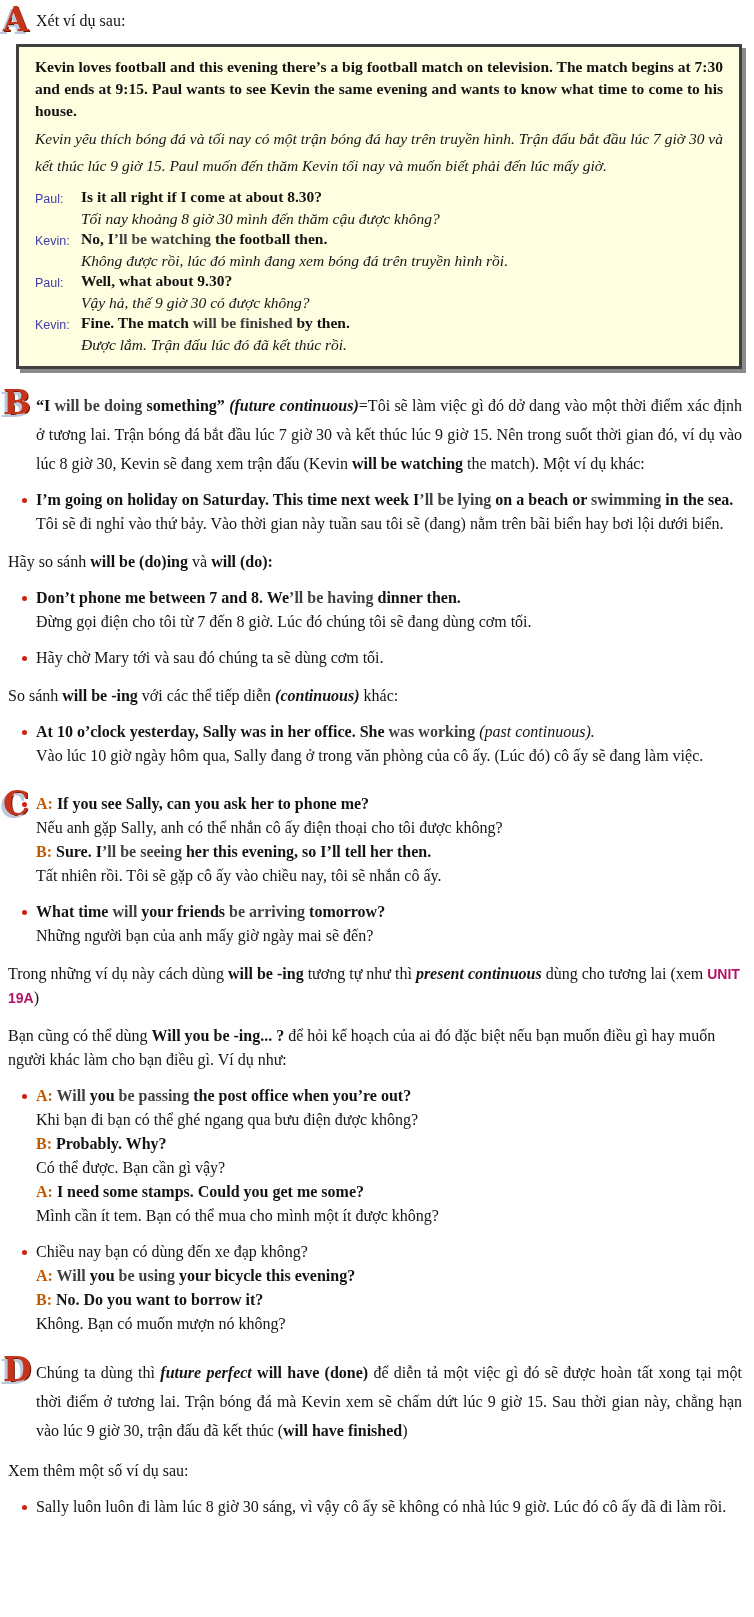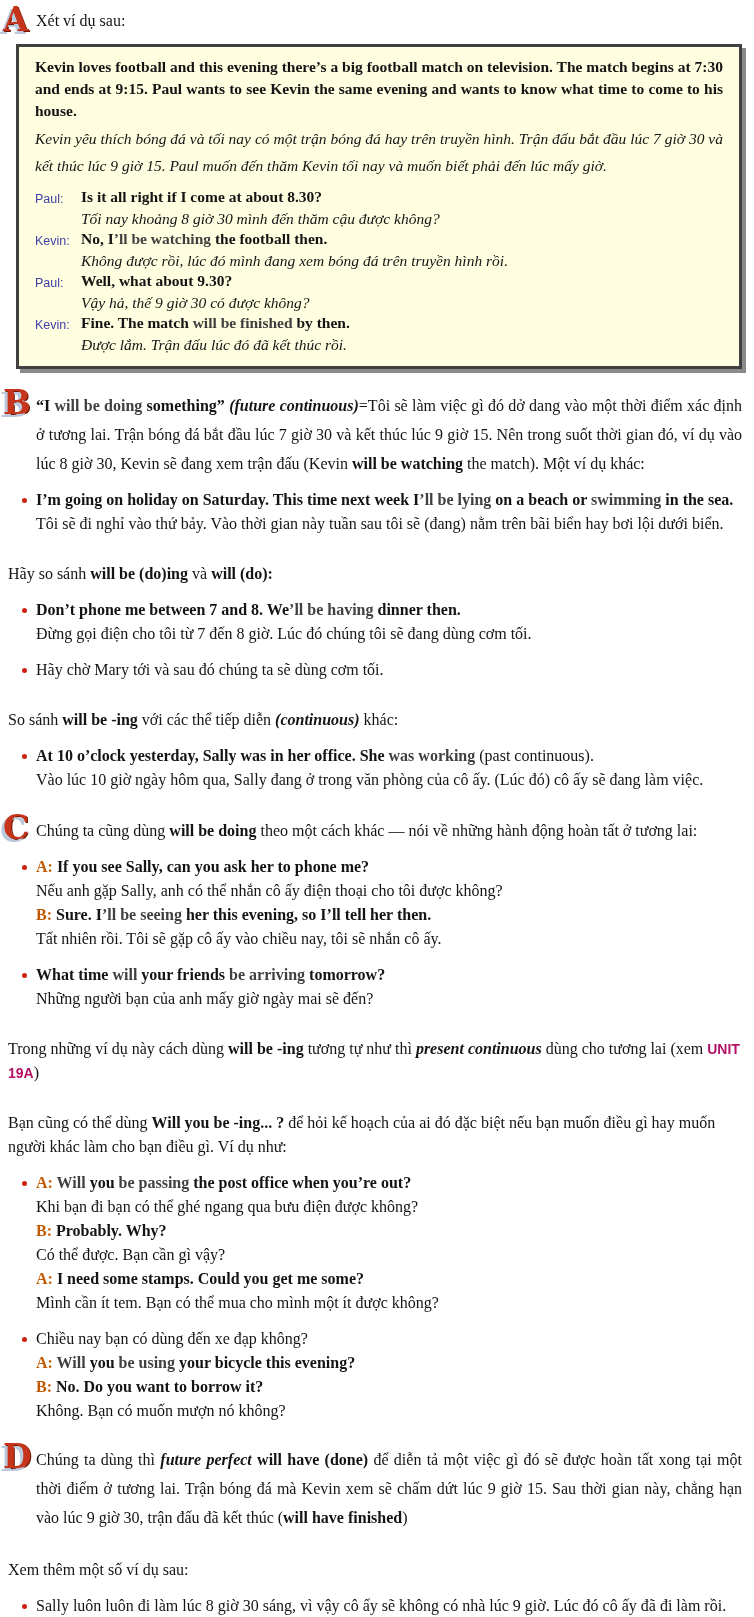--- a/index.html
+++ b/index.html
@@ -18,34 +18,34 @@
   .letter{
     position:absolute;left:3px;top:-5px;
     font-family:"DejaVu Serif",serif;
     font-size:33px;font-weight:bold;line-height:1;
     color:#c5341b;
     text-shadow:-3px 3px 0 #b9c8da, 1px 1px 0 #6d1600;
   }
   .para{margin:0 0 10px 0;}
   .lead{line-height:29px;text-align:justify;}
   .intro{line-height:26px;}
-  .pl{margin:26px 0 12px -28px;line-height:24px;}
+  .pl{margin:14px 0 12px -28px;line-height:24px;}
   .item{position:relative;margin:0 0 12px 0;}
   .ln{line-height:24px;text-align:justify;}
   .dot{
     position:absolute;left:-14px;top:10px;
     width:5px;height:5px;border-radius:50%;
     background:#cc2211;
   }
   
   .s-r{}
   .s-b{font-weight:bold;}
   .s-i{font-style:italic;}
   .s-bi{font-weight:bold;font-style:italic;}
-  .s-ir{}
+  .s-ir{font-style:italic;}
   .s-bl{font-weight:bold;color:#404040;}
   .s-ab{font-weight:bold;color:#c05a00;}
   .s-un{font-weight:bold;color:#b41166;font-family:"Liberation Sans","DejaVu Sans",sans-serif;font-size:14px;}
   
   .example-box{
     margin:8px 0 22px -20px;
     border:3px solid #404040;
     background:#fffee0;
     box-shadow:4px 4px 0 #8a8a8a;
     padding:9px 16px 11px 16px;
@@ -126,21 +126,20 @@
       </div>
       <div class="para pl"><span class="s-r">So sánh </span><span class="s-b">will be -ing</span><span class="s-r"> với các thể tiếp diễn </span><span class="s-bi">(continuous)</span><span class="s-r"> khác:</span></div>
       <div class="item">
         <span class="dot"></span>
         <div class="ln"><span class="s-b">At 10 o’clock yesterday, Sally was in her office. She </span><span class="s-bl">was working</span><span class="s-r"> </span><span class="s-ir">(past continuous).</span></div>
         <div class="ln"><span class="s-r">Vào lúc 10 giờ ngày hôm qua, Sally đang ở trong văn phòng của cô ấy. (Lúc đó) cô ấy sẽ đang làm việc.</span></div>
       </div>
     </div>
     <div class="section sec-c">
       <div class="letter">C</div>
-      <div class="para lead"><span class="s-r">Chúng ta cũng dùng </span><span class="s-b">will be doing</span><span class="s-r"> theo một cách khác — nói về những hành động hoàn tất ở tương lai:</span></div>
       <div class="item">
         <span class="dot"></span>
         <div class="ln"><span class="s-ab">A: </span><span class="s-b">If you see Sally, can you ask her to phone me?</span></div>
         <div class="ln"><span class="s-r">Nếu anh gặp Sally, anh có thể nhắn cô ấy điện thoại cho tôi được không?</span></div>
         <div class="ln"><span class="s-ab">B: </span><span class="s-b">Sure. I</span><span class="s-bl">’ll be seeing</span><span class="s-b"> her this evening, so I’ll tell her then.</span></div>
         <div class="ln"><span class="s-r">Tất nhiên rồi. Tôi sẽ gặp cô ấy vào chiều nay, tôi sẽ nhắn cô ấy.</span></div>
       </div>
       <div class="item">
         <span class="dot"></span>
         <div class="ln"><span class="s-b">What time </span><span class="s-bl">will</span><span class="s-b"> your friends </span><span class="s-bl">be arriving</span><span class="s-b"> tomorrow?</span></div>

